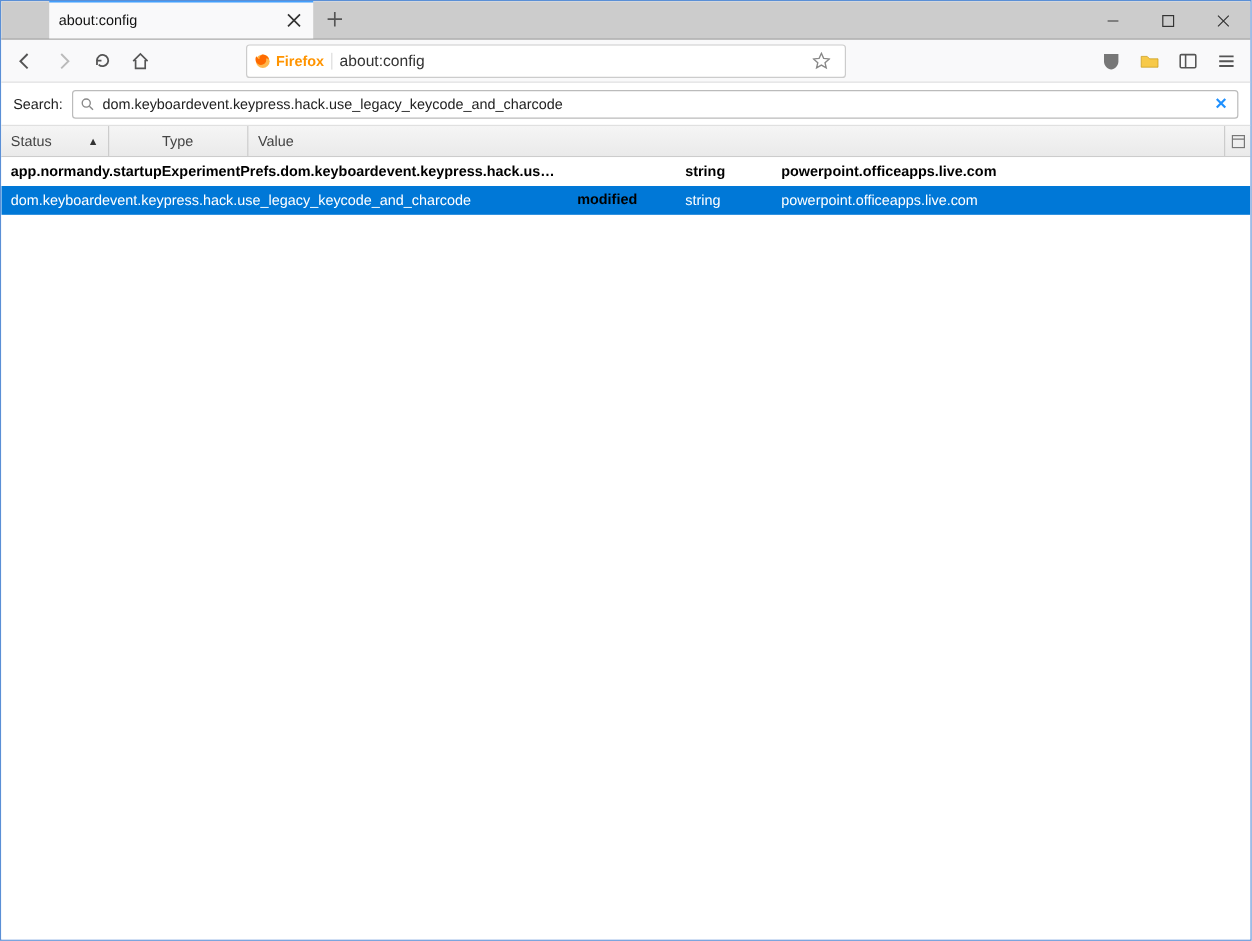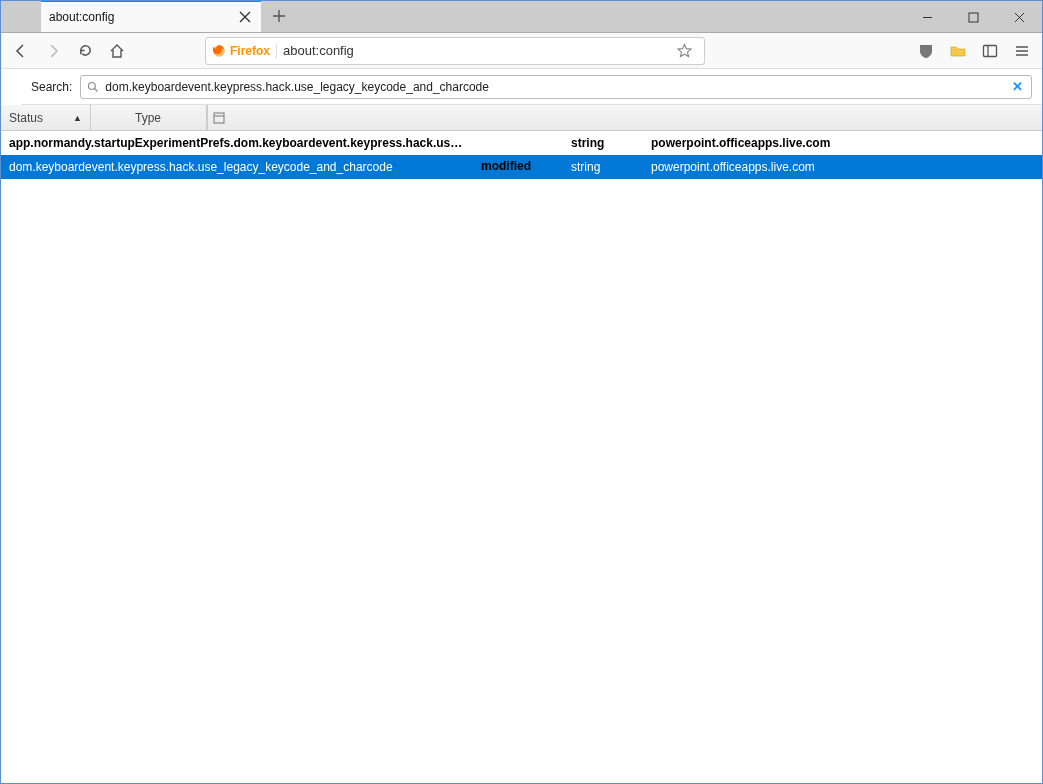--- a/index.html
+++ b/index.html
@@ -22,21 +22,21 @@
   .urlbar { flex: 1; max-width: 500px; height: 28px; border: 1px solid #ccc; border-radius: 3px; background: #fff; display: flex; align-items: center; padding: 0 6px; margin-left: 70px; }
   .identity { display: flex; align-items: center; gap: 4px; color: #ff9400; font-weight: 600; font-size: 12px; padding-right: 6px; border-right: 1px solid #ddd; margin-right: 6px; }
   .ff-icon { width: 14px; height: 14px; }
   .url-text { flex: 1; font-size: 13px; color: #333; }
   .star-btn { color: #888; }
   .searchbar { width: 190px; height: 28px; border: 1px solid #ccc; border-radius: 3px; background: #fff; display: flex; align-items: center; padding: 0 8px; gap: 6px; color: #888; font-size: 12px; margin-left: 6px; }
   .toolbar-right { display: flex; align-items: center; gap: 4px; margin-left: auto; padding-left: 10px;}
   .tool-icon { width: 28px; height: 28px; display: flex; align-items: center; justify-content: center; color: #555; cursor: pointer; }
   
   
-  .config-search-row { height: 36px; display: flex; align-items: center; padding: 0 10px; gap: 8px; border-bottom: 1px solid #e0e0e0; background: #fff; margin-left: 20px; }
+  .config-search-row { height: 36px; display: flex; align-items: center; padding: 0 10px; gap: 8px; border-bottom: 1px solid #e0e0e0; background: #fff; }
   .config-search-label { font-size: 12px; color: #222; }
   .config-search-box { flex: 1; height: 24px; border: 1px solid #bbb; border-radius: 3px; display: flex; align-items: center; padding: 0 6px; gap: 6px; background: #fff; }
   .cfg-search-icon { color: #888; }
   .cfg-input { flex: 1; border: none; outline: none; font-size: 12px; color: #222; background: transparent; }
   .cfg-clear { color: #1e90ff; font-size: 13px; cursor: pointer; padding: 0 2px; font-weight: bold;}
   
   .config-header { height: 26px; background: linear-gradient(#f5f5f5,#eaeaea); border-bottom: 1px solid #ccc; display: flex; align-items: stretch; font-size: 12px; color: #444; }
   .col { display: flex; align-items: center; padding: 0 8px; border-right: 1px solid #ccc; }
   .col-name { width: 472px; }
   .col-status { width: 90px; position: relative; text-align: center; }
@@ -171,20 +171,23 @@
 </div>
 
 <div class="config-header">
   <div class="col col-status">
       <span>Status</span>
       <span class="sort-arrow">▲</span>
     </div>
   <div class="col col-type">
       <span>Type</span>
     </div>
+  <div class="col col-value">
+      <span>Value</span>
+    </div>
   <div class="col-picker">
       <svg width="12" height="12" viewBox="0 0 12 12">
         <rect x="1" y="1" width="10" height="10" fill="none" stroke="#777" stroke-width="1"></rect>
         <line x1="1" y1="4" x2="11" y2="4" stroke="#777" stroke-width="1"></line>
       </svg>
     </div>
 </div>
 
 <div class="config-rows">
   <div class="row bold">

